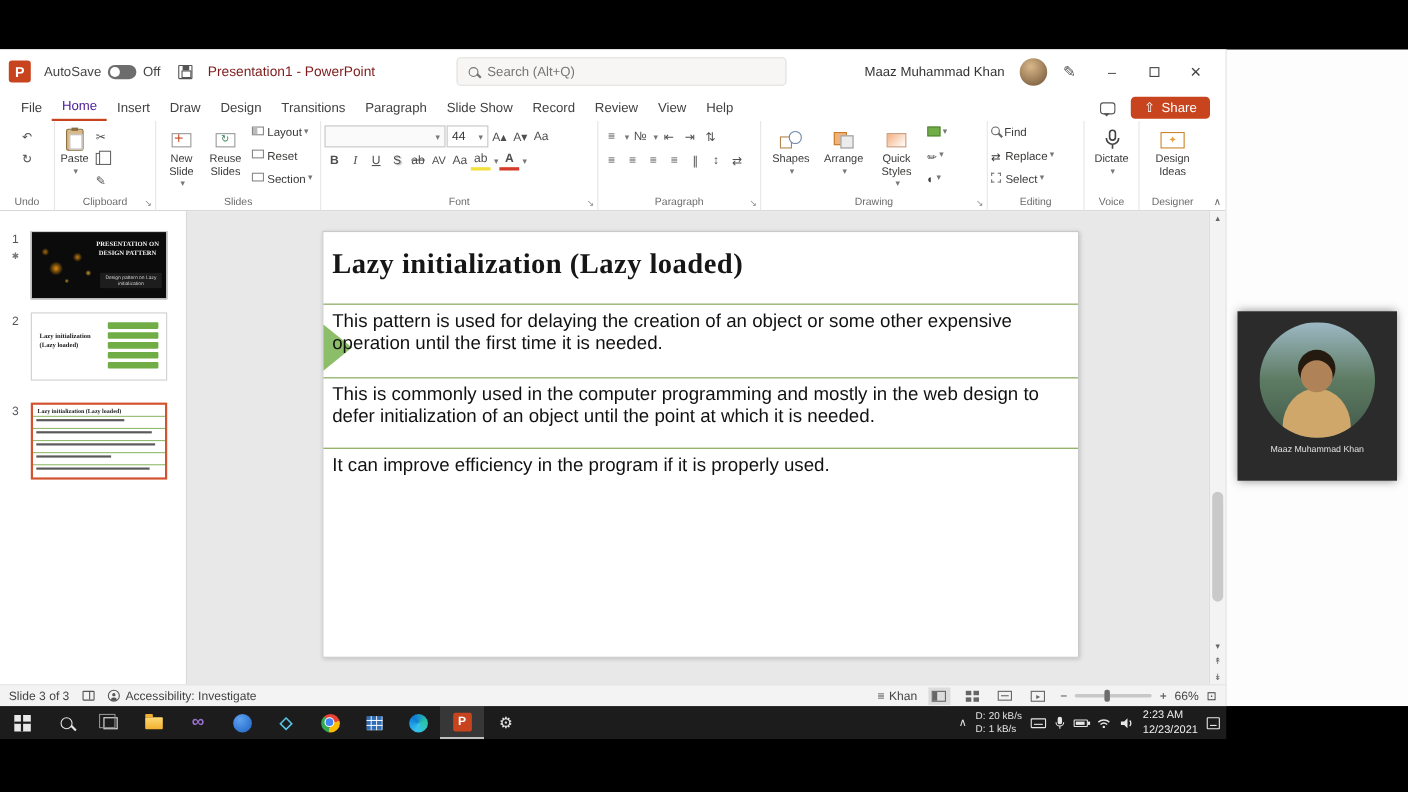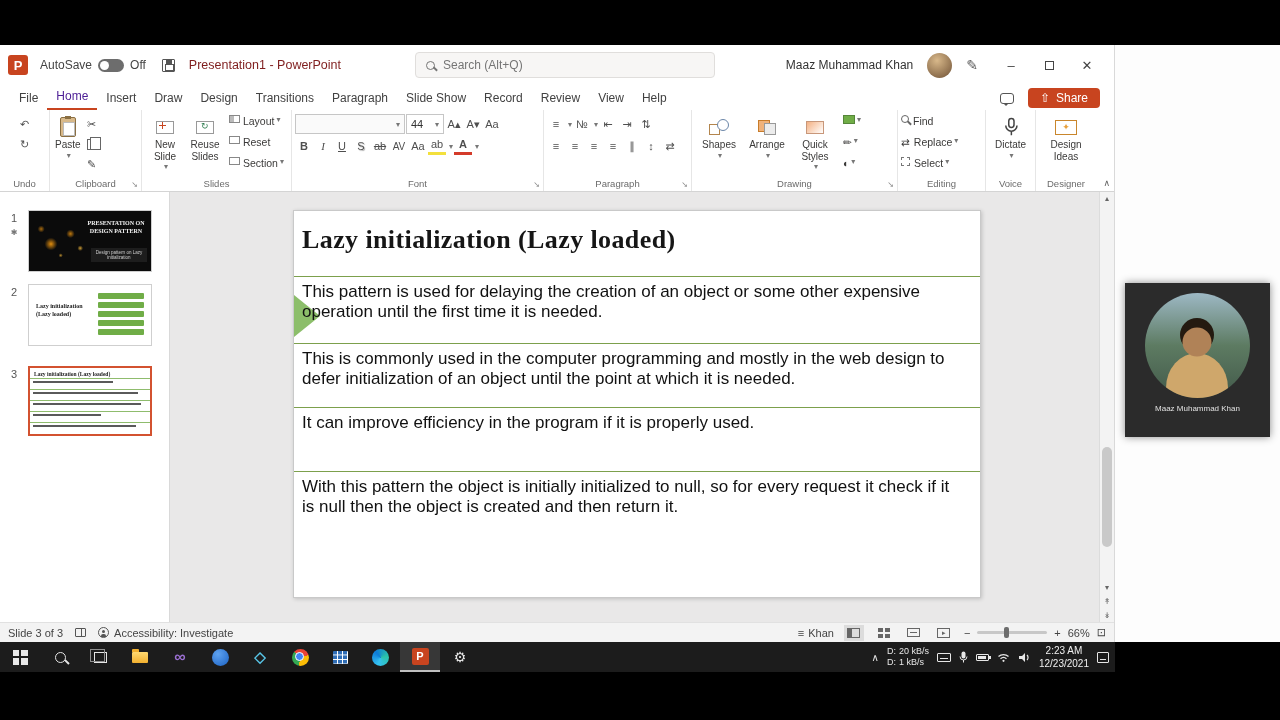--- a/index.html
+++ b/index.html
@@ -184,21 +184,21 @@
   .glyph-gear { color:#e6e6e6; font-size:14px; }
   .tray { margin-left:auto; display:flex; align-items:center; gap:8px; padding-right:6px; color:#fff; }
   .tray-chevron { color:#e6e6e6; font-size:10px; }
   .netblock { font-size:9px; line-height:1.25; color:#e6e6e6; }
   .netline { display:flex; gap:3px; }
   .ic-kbd { width:14px; height:9px; border:1px solid #e6e6e6; border-radius:1px; }
   .ic-kbd::after { left:2px; right:2px; bottom:1.5px; height:1px; background:#e6e6e6; }
   .ic-batt { width:13px; height:7px; border:1px solid #e6e6e6; border-radius:1px; }
   .ic-batt::before { left:1px; top:1px; bottom:1px; width:8px; background:#e6e6e6; }
   .ic-batt::after { right:-3px; top:1.5px; width:2px; height:3px; background:#e6e6e6; }
-  .clock { font-size:10px; line-height:1.3; text-align:center; color:#f0f0f0; }
+  .clock { font-size:10px; line-height:1.3; text-align:left; color:#f0f0f0; }
   .ic-notif { width:12px; height:11px; border:1px solid #e6e6e6; border-radius:1px; }
   .ic-notif::after { left:2px; right:2px; bottom:2px; height:1px; background:#e6e6e6; }
 
   
   .webcam { position:absolute; left:1125px; top:283px; width:145px; height:154px; background:#2b2b2b; box-shadow:0 0 8px rgba(0,0,0,.45); display:flex; flex-direction:column; align-items:center; padding-top:10px; }
   .webcam-name { margin-top:6px; font-size:8px; color:#e0e0e0; }
 </style>
 </head>
 <body>
 
@@ -513,23 +513,20 @@
             <div class="tri"></div>
             <div class="slide-body">
               <div class="srow">
                   <div>This pattern is used for delaying the creation of an object or some other expensive operation until the first time it is needed.</div>
                 </div>
               <div class="srow">
                   <div>This is commonly used in the computer programming and mostly in the web design to defer initialization of an object until the point at which it is needed.</div>
                 </div>
               <div class="srow">
                   <div>It can improve efficiency in the program if it is properly used.</div>
-                </div>
-              <div class="srow">
-                  <div>With this pattern the object is initially initialized to null, so for every request it check if it is null then the object is created and then return it.</div>
                 </div>
             </div>
           </div>
         </div>
 
         <div class="vscroll">
           <div class="vs-up">▴</div>
           <div class="vs-thumb"></div>
           <div class="vs-bottom">
             <span>▾</span>

